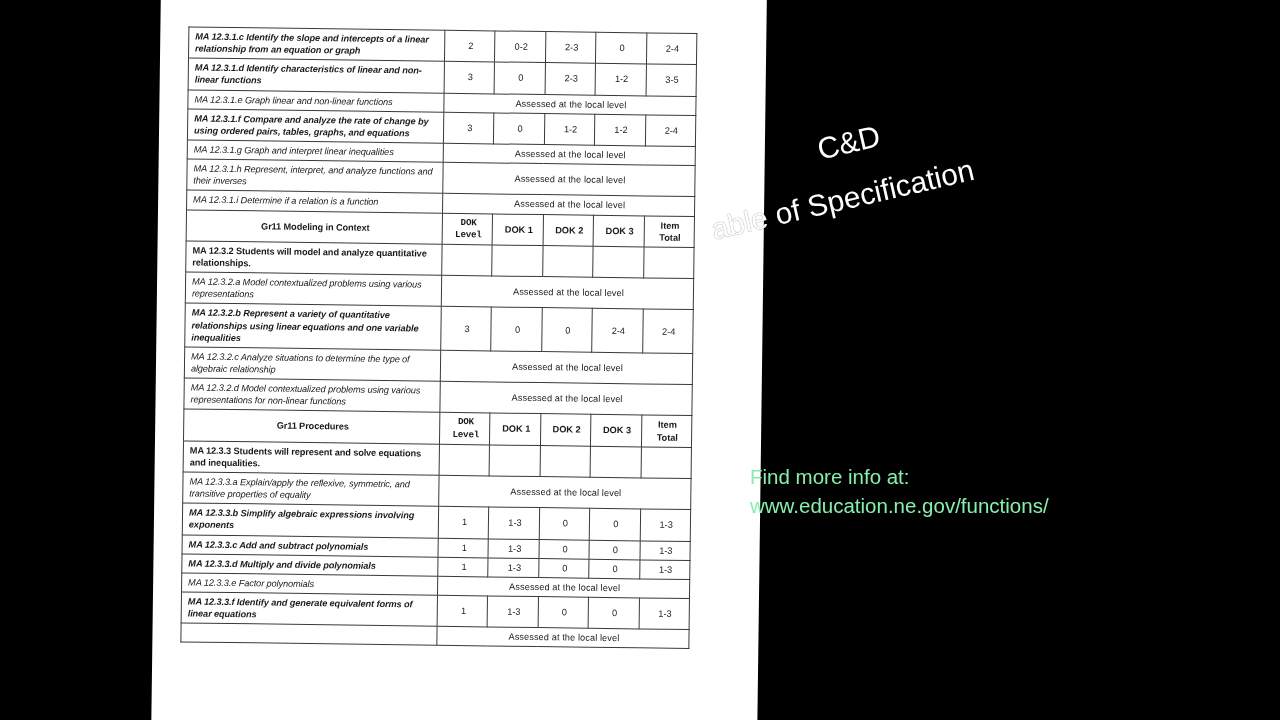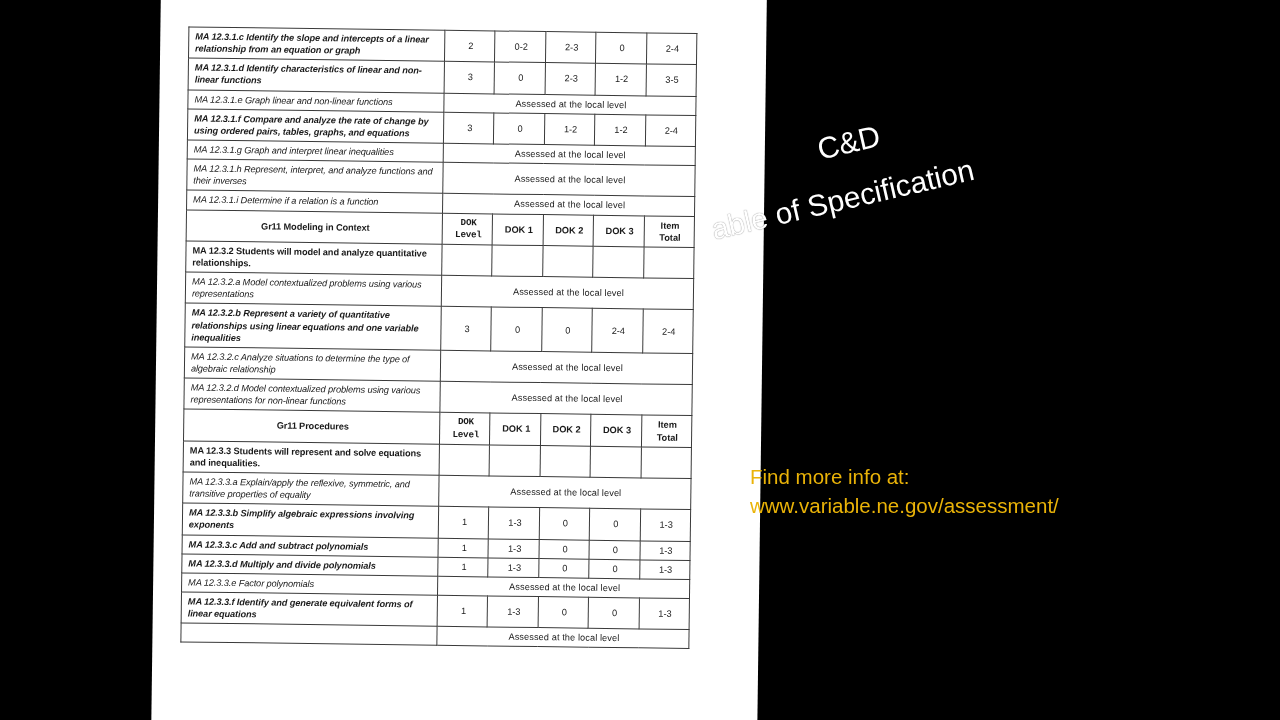--- a/index.html
+++ b/index.html
@@ -149,21 +149,21 @@
     font-size: 30px;
     transform: rotate(-13deg);
     transform-origin: left center;
   }
 
   
   #info-block {
     position: absolute;
     left: 750px;
     top: 462px;
-    color: #eab308;
+    color: #86efac;
     font-size: 20.5px;
     line-height: 1.42;
     font-family: "Liberation Sans", sans-serif;
     white-space: nowrap;
   }
   #info-block div { display: block; }
 </style>
 </head>
 <body>
 
@@ -327,16 +327,16 @@
     </table>
 
   </div>
 
   <div class="overlay-title" id="title-line1">C&amp;D</div>
 
   <div class="overlay-title" id="title-line2">able of Specification</div>
 
   <div id="info-block">
     <div>Find more info at:</div>
-    <div>www.variable.ne.gov/assessment/</div>
+    <div>www.education.ne.gov/functions/</div>
   </div>
 
 </div>
 
 </body></html>

